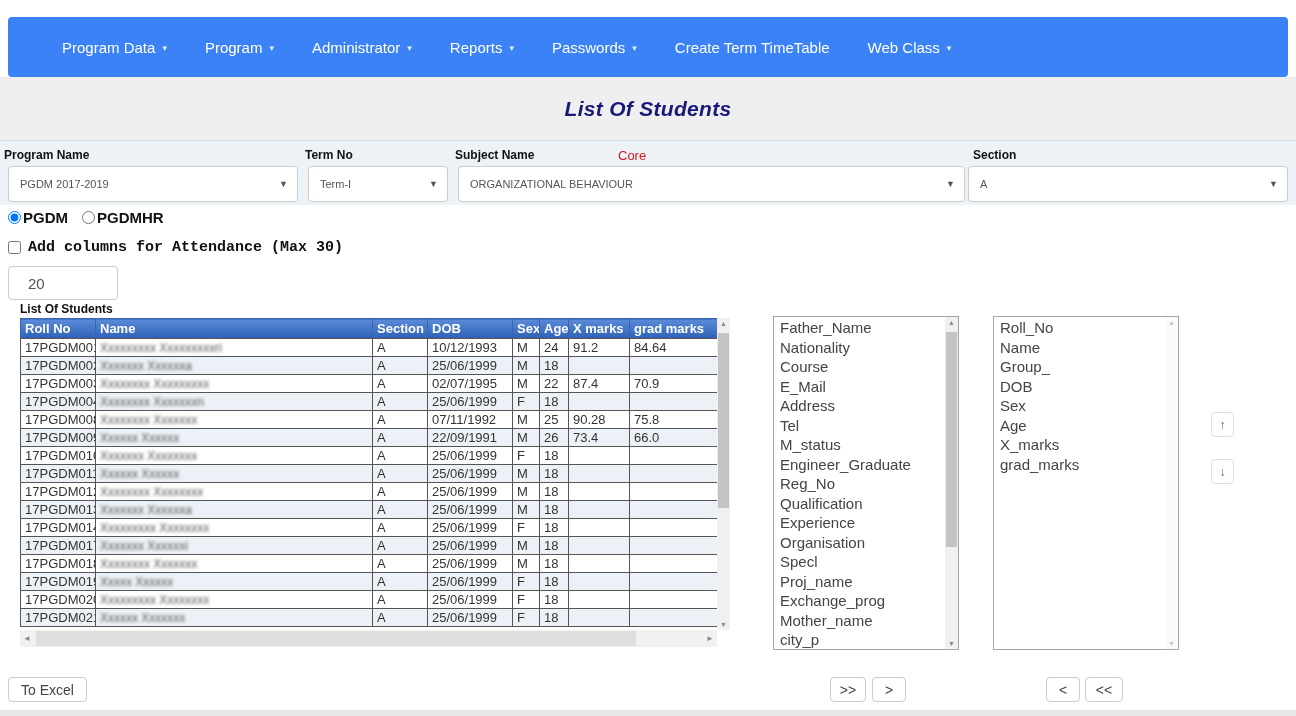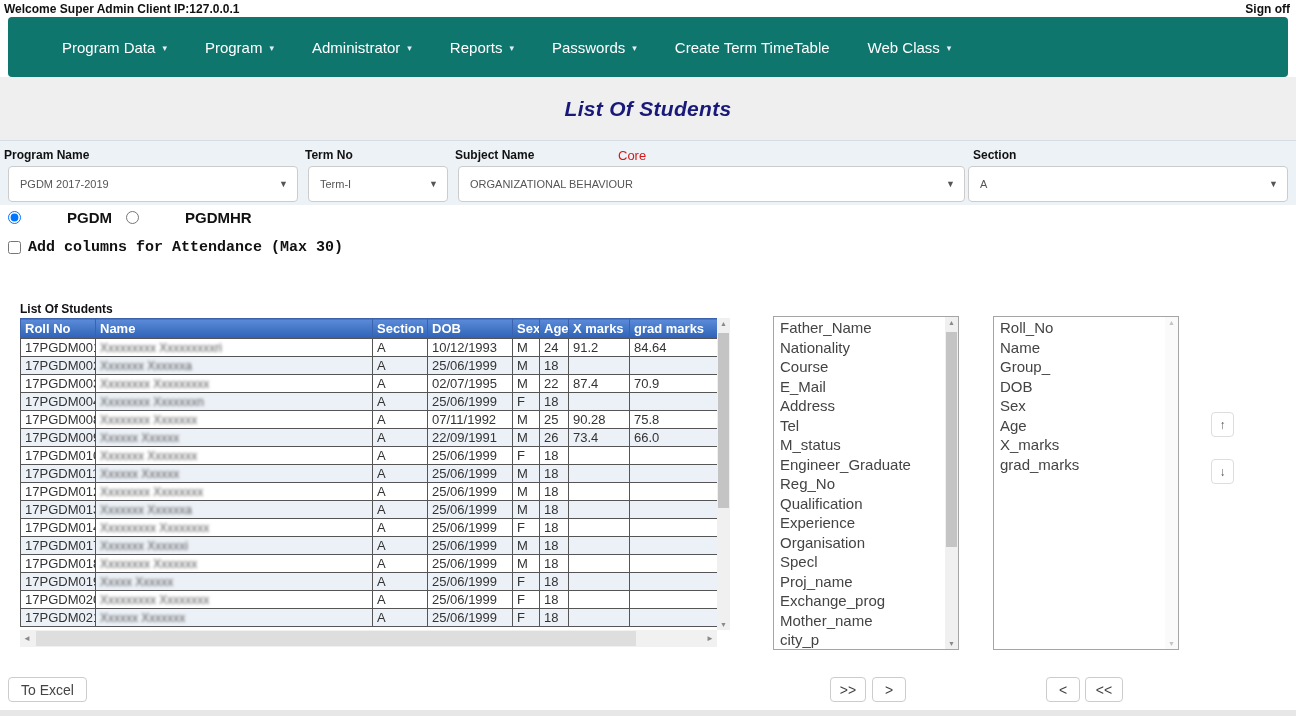--- a/index.html
+++ b/index.html
@@ -5,41 +5,41 @@
   * { margin:0; padding:0; box-sizing:border-box; }
   html,body { width:1296px; height:716px; background:#fff; font-family:"Liberation Sans",sans-serif; color:#000; }
   #canvas { position:relative; width:1296px; height:716px; overflow:hidden; background:#fff; }
 
   
   .topbar { position:absolute; left:0; top:0; width:1296px; height:17px; background:#fff; }
   .welcome { position:absolute; left:4px; top:2px; font-size:12px; font-weight:bold; color:#111; }
   .signoff { position:absolute; right:6px; top:2px; font-size:12px; font-weight:bold; color:#111; cursor:pointer; }
 
   
-  .navbar { position:absolute; left:8px; top:17px; width:1280px; height:60px; background:#0f766e; border-radius:4px; display:flex; align-items:center; padding-left:54px; }
+  .navbar { position:absolute; left:8px; top:17px; width:1280px; height:60px; background:#3b82f6; border-radius:4px; display:flex; align-items:center; padding-left:54px; }
   .nav-item { display:flex; align-items:center; color:#fff; font-size:15px; margin-right:38px; cursor:pointer; white-space:nowrap; }
   .nav-caret { font-size:9px; margin-left:7px; color:#e8eef6; position:relative; top:1px; }
 
   
   .title-band { position:absolute; left:0; top:77px; width:1296px; height:63px; background:#efefef; }
   .page-title { position:absolute; left:0; width:1296px; top:20px; text-align:center; font-size:21px; font-weight:bold; font-style:italic; color:#19197a; letter-spacing:0.3px; }
 
   
   .filter-band { position:absolute; left:0; top:140px; width:1296px; height:65px; background:#edf2f7; border-top:1px solid #d6dce4; }
   .f-label { position:absolute; top:7px; font-size:12px; font-weight:bold; color:#111; }
   .core-tag { position:absolute; top:7px; font-size:13px; color:#d21a1a; }
   .selectbox { position:absolute; top:25px; height:36px; background:#fff; border:1px solid #ccc; border-radius:4px; cursor:pointer; }
   .selectbox .val { position:absolute; left:11px; top:0; line-height:34px; font-size:11px; color:#555; white-space:nowrap; }
   .selectbox .arrow { position:absolute; right:9px; top:12px; font-size:9px; color:#555; }
 
   
   .radio-row { position:absolute; left:8px; top:209px; display:flex; align-items:center; }
   .radio-opt { display:flex; align-items:center; margin-right:14px; }
   .radio-opt input { width:13px; height:13px; margin-right:2px; }
-  .radio-opt .rlabel { font-size:15px; font-weight:bold; color:#111;margin-left:44px; }
+  .radio-opt .rlabel { font-size:15px; font-weight:bold; color:#111; }
   .check-row { position:absolute; left:8px; top:239px; display:flex; align-items:center; }
   .check-row input { width:13px; height:13px; margin-right:7px; }
   .check-row .clabel { font-size:15px; font-weight:bold; color:#111;font-family:Liberation Mono, monospace; }
   .max-input { position:absolute; left:8px; top:266px; width:110px; height:34px; border:1px solid #ccc; border-radius:4px; font-size:15px; color:#555; padding-left:19px; font-family:"Liberation Sans",sans-serif; }
 
   
   .grid-label { position:absolute; left:20px; top:302px; font-size:12px; font-weight:bold; color:#111; }
   .grid-wrap { position:absolute; left:20px; top:318px; width:711px; height:330px; }
   .grid-viewport { position:absolute; left:0; top:0; width:697px; height:312px; overflow:hidden; }
   table.grid { border-collapse:collapse; table-layout:fixed; width:697px; }
@@ -70,24 +70,20 @@
 
   
   .btn { position:absolute; top:677px; height:25px; background:#fff; border:1px solid #ccc; border-radius:4px; font-size:14px; color:#444; cursor:pointer; font-family:"Liberation Sans",sans-serif; padding:0 12px; }
   .bottom-strip { position:absolute; left:0; top:710px; width:1296px; height:6px; background:#e7e7e7; }
 </style>
 </head>
 <body>
 
 <div id="canvas">
 
-  <div class="topbar">
-    <span class="welcome">Welcome Super Admin Client IP:127.0.0.1</span>
-    <span class="signoff">Sign off</span>
-  </div>
 
   <div class="navbar" id="navbar">
       <div class="nav-item">
         <span>Program Data</span>
         <span class="nav-caret">▾</span>
       </div>
       <div class="nav-item">
         <span>Program</span>
         <span class="nav-caret">▾</span>
       </div>
@@ -152,20 +148,21 @@
         <input type="radio" name="program-type" style="">
         <span class="rlabel">PGDMHR</span>
       </label>
     </div>
 
   <div class="check-row">
     <input type="checkbox" id="att-check" style="">
     <span class="clabel">Add columns for Attendance (Max 30)</span>
   </div>
 
+  <input type="text" class="max-input" value="20" style="">
 
   <div class="grid-label">List Of Students</div>
   <div class="grid-wrap">
     <div class="grid-viewport">
       <table class="grid">
         <thead>
             <tr id="grid-head">
               <th class="col-roll">Roll No</th>
               <th class="col-name">Name</th>
               <th class="col-section">Section</th>

